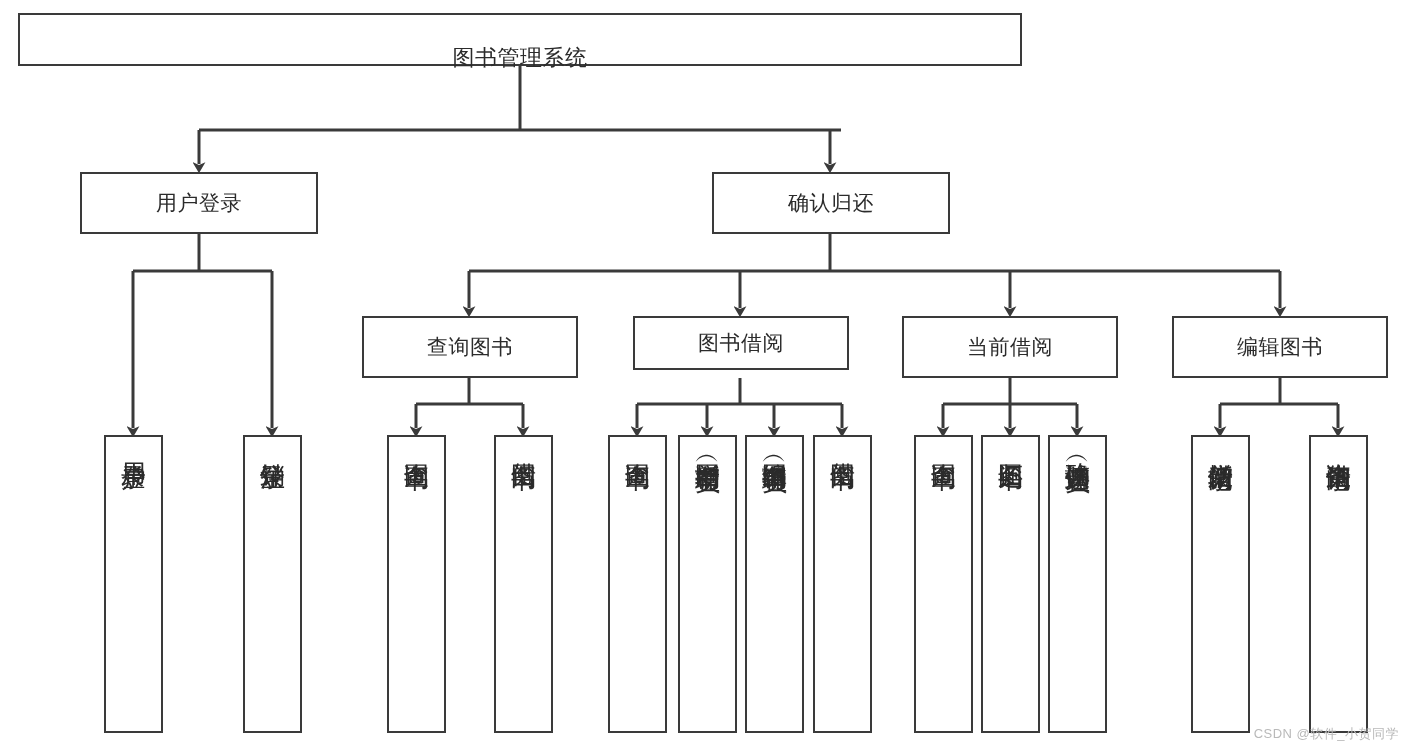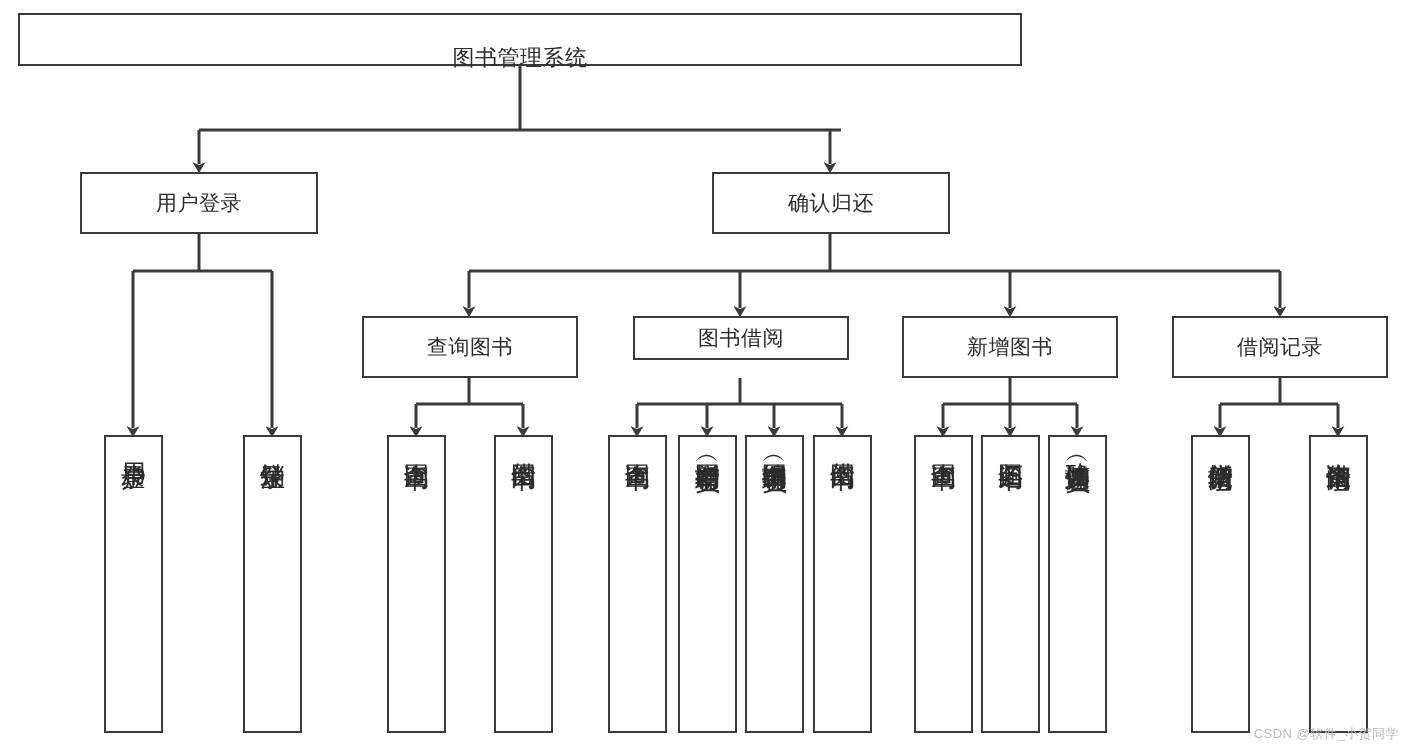--- a/index.html
+++ b/index.html
@@ -137,28 +137,28 @@
   <div class="node horiz" style="left:80px; top:172px; width:238px; height:62px;">
     <span class="label">用户登录</span>
   </div>
   <div class="node horiz" style="left:712px; top:172px; width:238px; height:62px;">
     <span class="label">确认归还</span>
   </div>
 
   <div class="node horiz" style="left:362px; top:316px; width:216px; height:62px;">
     <span class="label">查询图书</span>
   </div>
-  <div class="node horiz" style="left:633px; top:316px; width:216px; height:44px;">
+  <div class="node horiz" style="left:633px; top:316px; width:216px; height:54px;">
     <span class="label">图书借阅</span>
   </div>
   <div class="node horiz" style="left:902px; top:316px; width:216px; height:62px;">
-    <span class="label">新增图书</span>
+    <span class="label">当前借阅</span>
   </div>
   <div class="node horiz" style="left:1172px; top:316px; width:216px; height:62px;">
-    <span class="label">借阅记录</span>
+    <span class="label">编辑图书</span>
   </div>
 
   <div class="node vert" style="left:104px; top:435px; width:59px; height:298px;">
     <span class="label">用户登录</span>
   </div>
   <div class="node vert" style="left:243px; top:435px; width:59px; height:298px;">
     <span class="label">注销登录</span>
   </div>
 
   <div class="node vert" style="left:387px; top:435px; width:59px; height:298px;">

